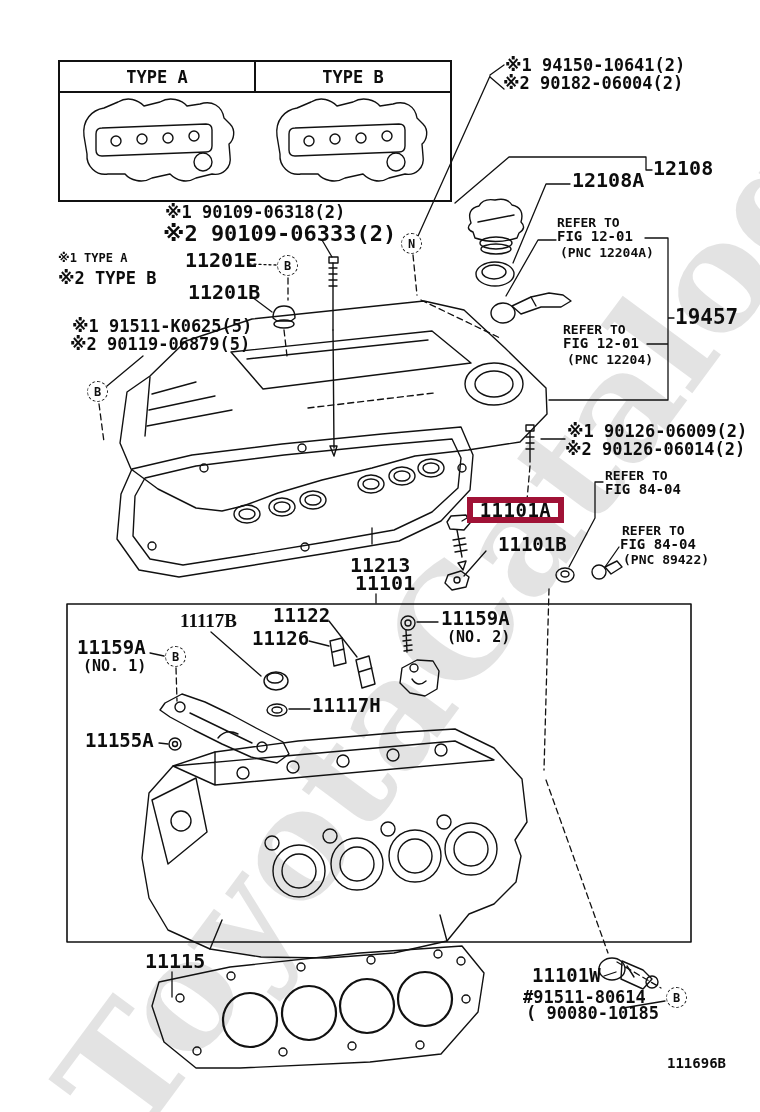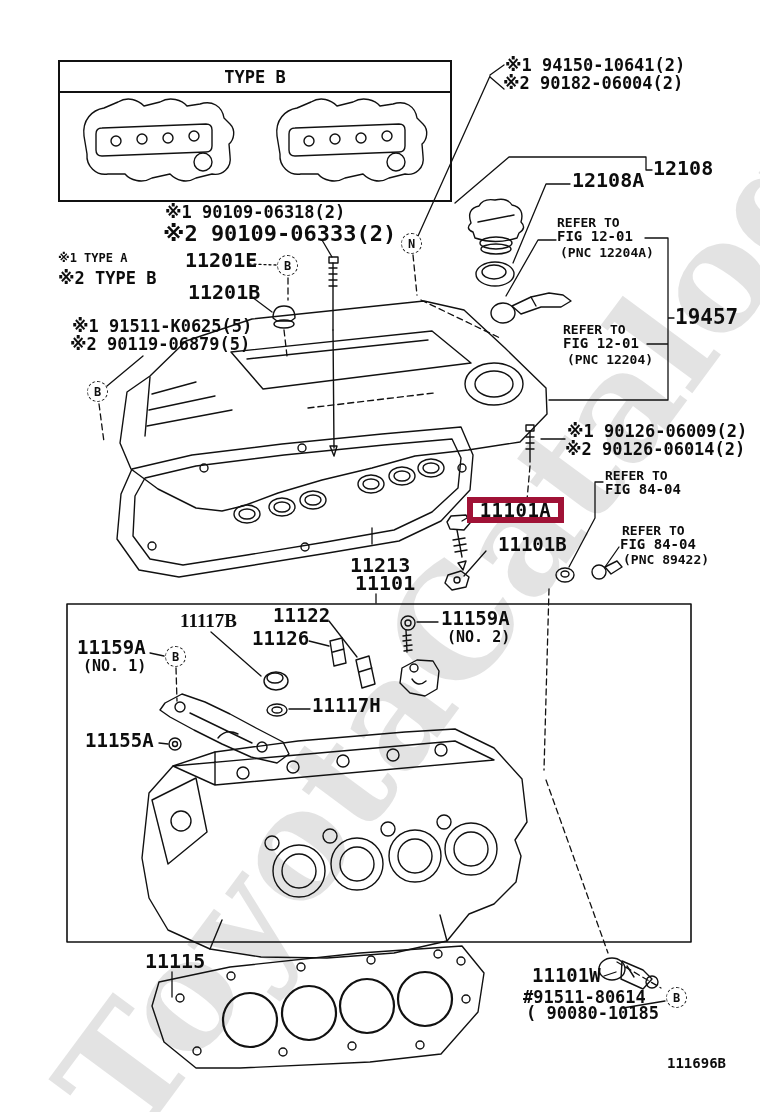--- a/index.html
+++ b/index.html
@@ -254,20 +254,21 @@
       <path d="M530,466 L527,500"></path>
       <path d="M99,404 L104,442"></path>
       <path d="M176,668 L177,701"></path>
       <path d="M549,589 L544,770"></path>
       <path d="M546,780 L608,953 M617,962 L661,988"></path>
     </g>
   </svg>
 
   <div class="type-table">
     <div class="type-head">
+      <div class="type-cell">TYPE A</div>
       <div class="type-cell">TYPE B</div>
     </div>
   </div>
 
   <div class="redbox">
     <span>11101A</span>
   </div>
 
   <div id="labels-layer">
       <div class="lbl" style="left: 505px; top: 57px; font-size: 17px;">※1 94150-10641(2)</div>

